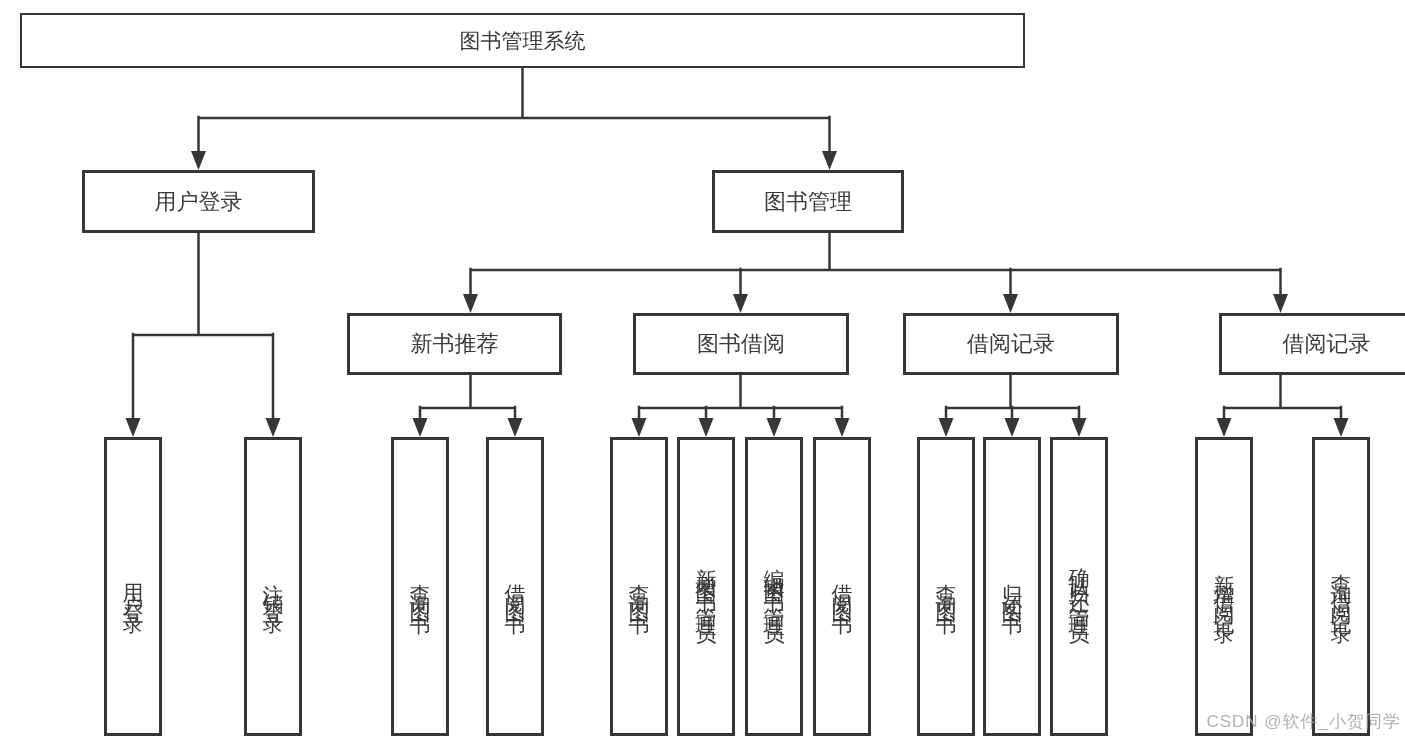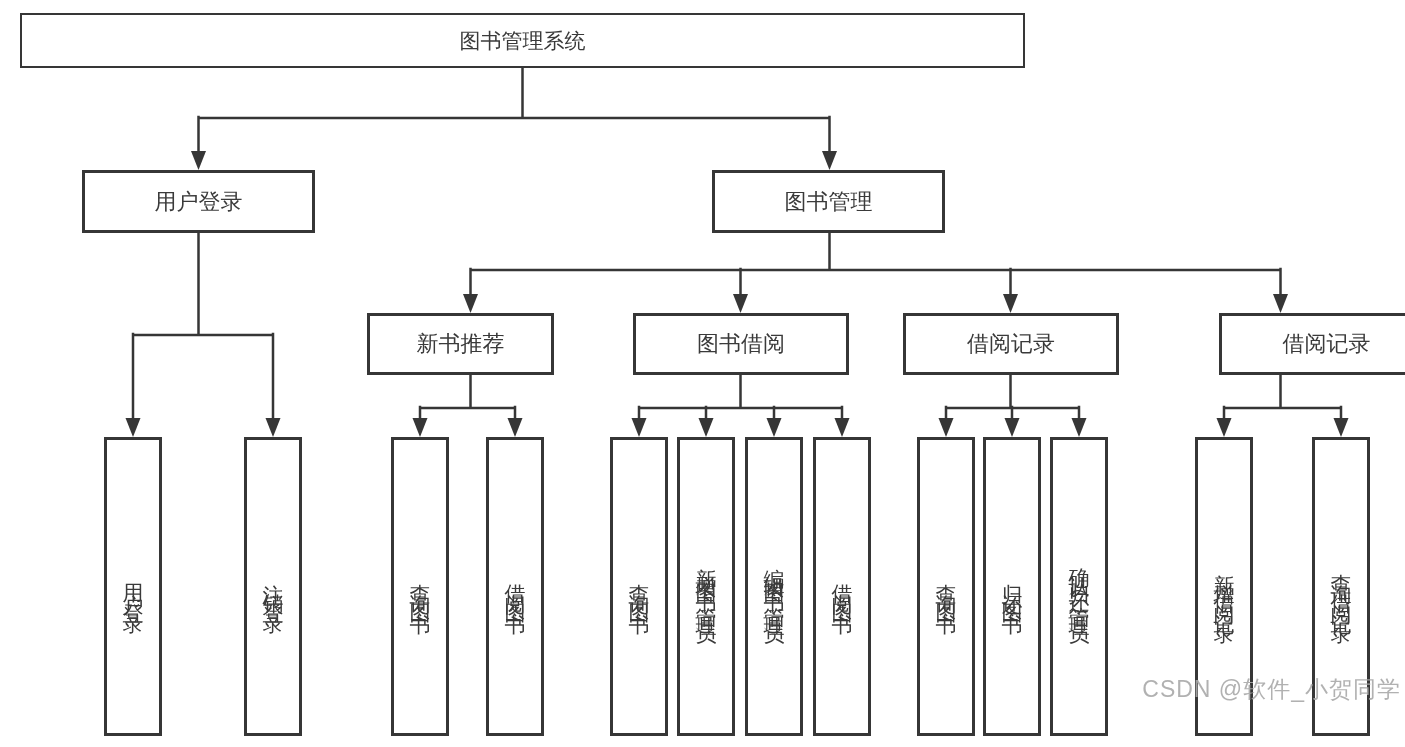--- a/index.html
+++ b/index.html
@@ -26,22 +26,22 @@
     writing-mode:vertical-rl;
     text-orientation:mixed;
     font-size:21px;
     letter-spacing:10px;
     color:#3a3a3a;
     white-space:nowrap;
   }
   .leaf-label.long{letter-spacing:8px;}
   .watermark{
     position:absolute;
-    right:4px;top:674px;
-    font-size:23px;
+    right:4px;top:710px;
+    font-size:17px;
     color:rgba(168,168,168,0.9);
     z-index:5;
     letter-spacing:1px;
   }
 </style>
 </head>
 <body>
 
 <div class="stage">
 
@@ -85,25 +85,25 @@
     </g>
   </svg>
 
   <div class="node root" style="left:20px;top:13px;width:1005px;height:55px;">
     <span>图书管理系统</span>
   </div>
 
   <div class="node lvl" style="left:82px;top:170px;width:233px;height:63px;">
     <span>用户登录</span>
   </div>
-  <div class="node lvl" style="left:712px;top:170px;width:233px;height:63px;">
+  <div class="node lvl" style="left:712px;top:170px;width:192px;height:63px;">
     <span>图书管理</span>
   </div>
 
-  <div class="node lvl" style="left:367px;top:313px;width:187px;height:62px;">
+  <div class="node lvl" style="left:347px;top:313px;width:215px;height:62px;">
     <span>新书推荐</span>
   </div>
   <div class="node lvl" style="left:633px;top:313px;width:216px;height:62px;">
     <span>图书借阅</span>
   </div>
   <div class="node lvl" style="left:903px;top:313px;width:216px;height:62px;">
     <span>借阅记录</span>
   </div>
   <div class="node lvl" style="left:1173px;top:313px;width:215px;height:62px;margin-left:46px;">
     <span>借阅记录</span>

